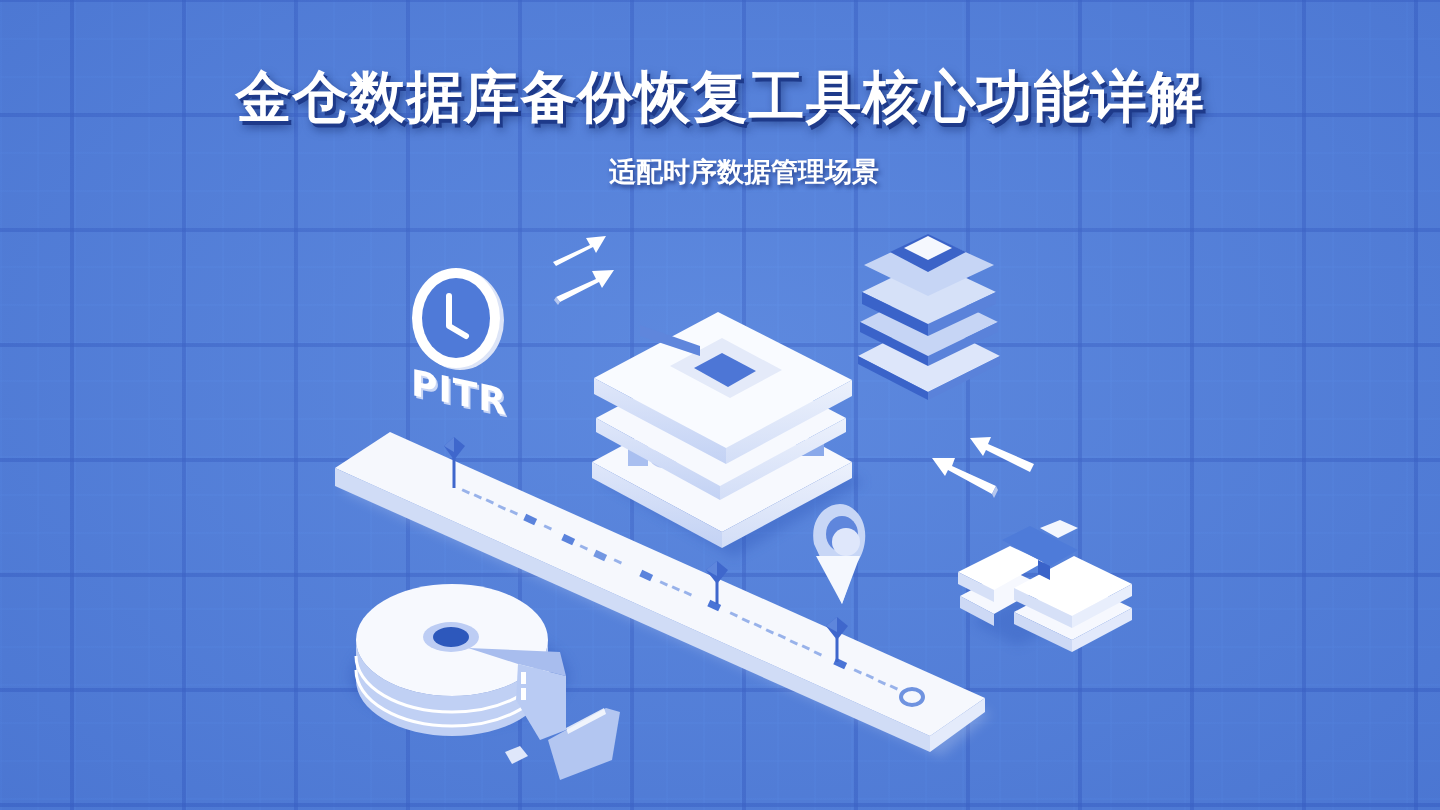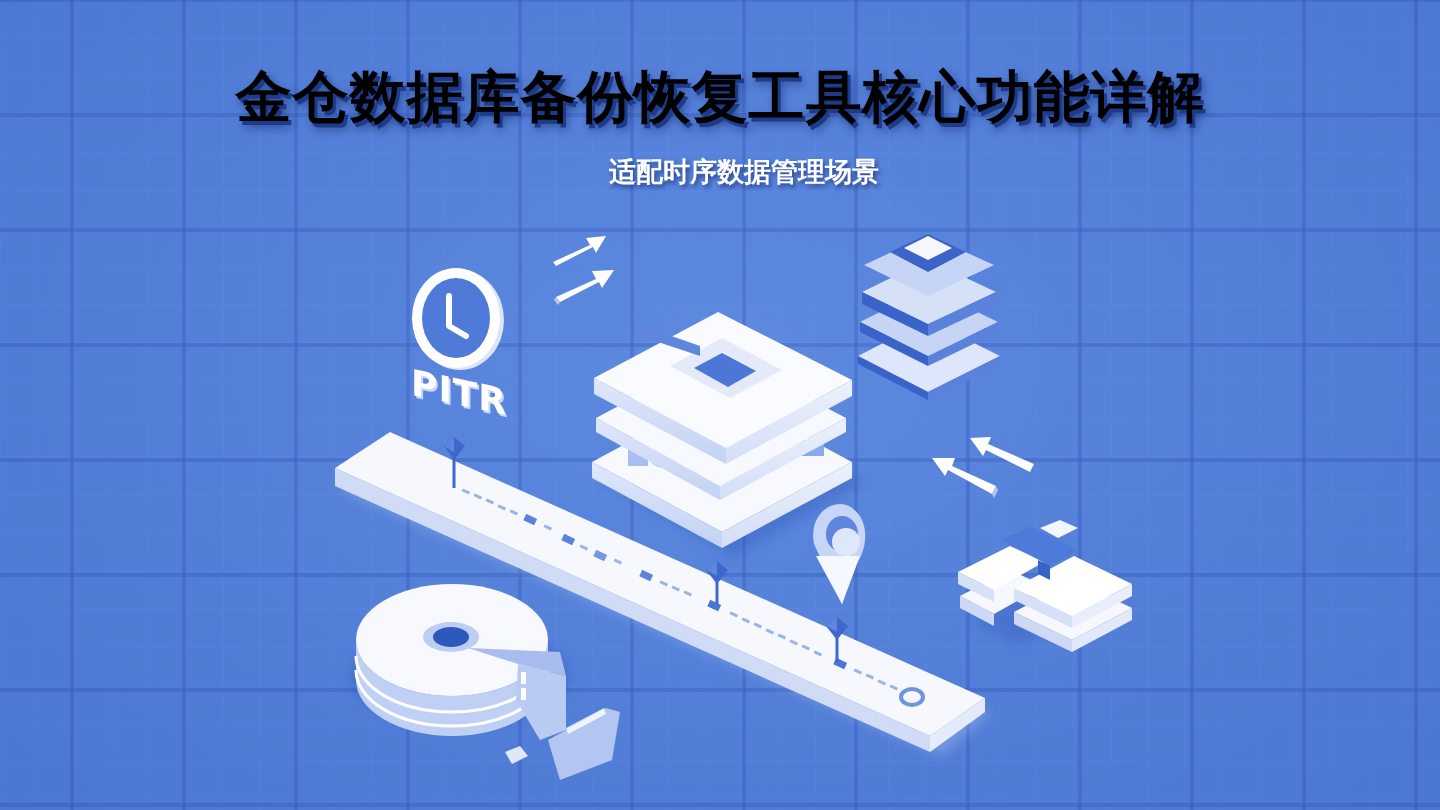--- a/index.html
+++ b/index.html
@@ -20,21 +20,21 @@
     }
     .vignette {
       position: absolute; inset: 0;
       background: radial-gradient(ellipse at 50% 45%, rgba(255,255,255,0.05) 0%, rgba(30,60,160,0.18) 100%);
       pointer-events: none;
     }
     .title {
       position: absolute;
       top: 60px; left: 0; width: 1440px;
       text-align: center;
-      color: #000000;
+      color: #ffffff;
       font-weight: bold;
       font-size: 56px;
       letter-spacing: 1px;
       text-shadow: 3px 4px 0 #1e3a8a, 4px 6px 10px rgba(10,30,90,0.6);
       font-family: "DejaVu Sans", sans-serif;
     }
     .subtitle {
       position: absolute;
       top: 154px; left: 0; width: 1440px;
       text-align: center;

